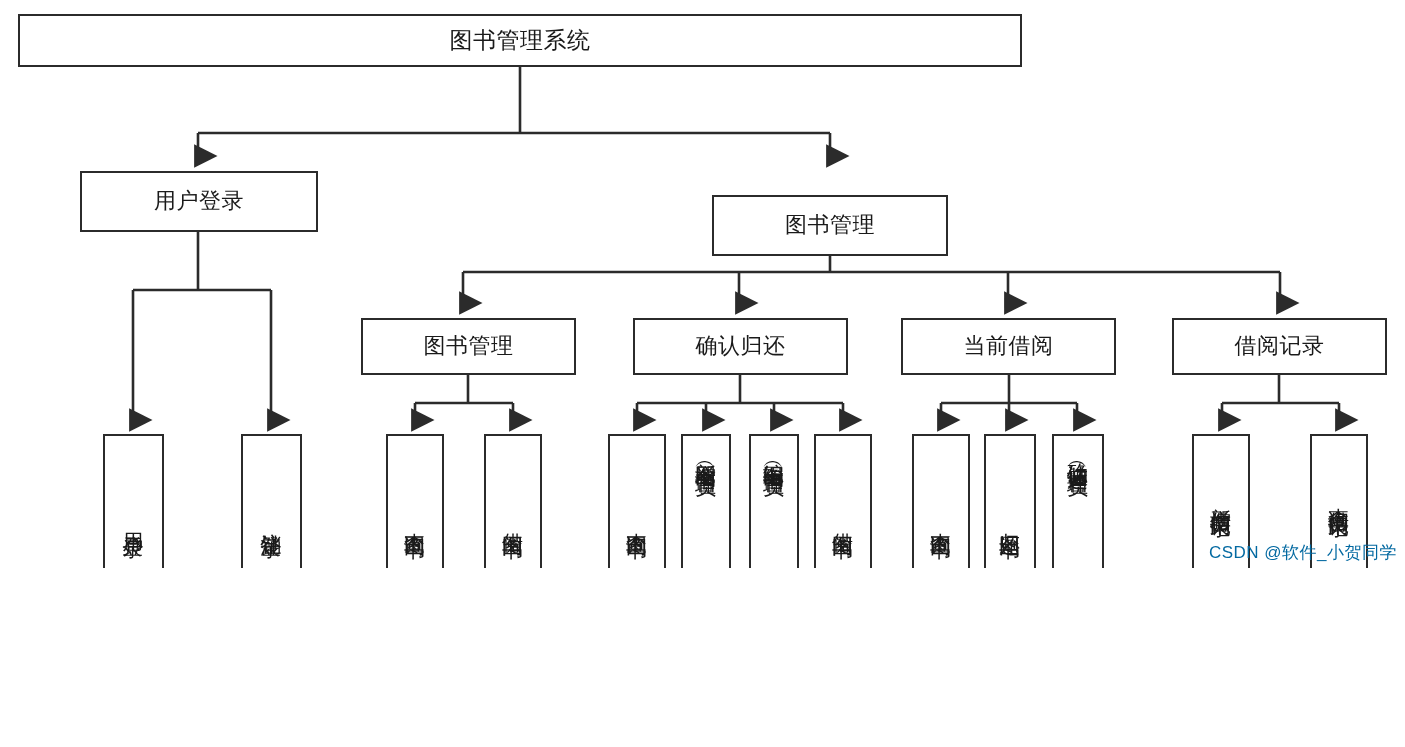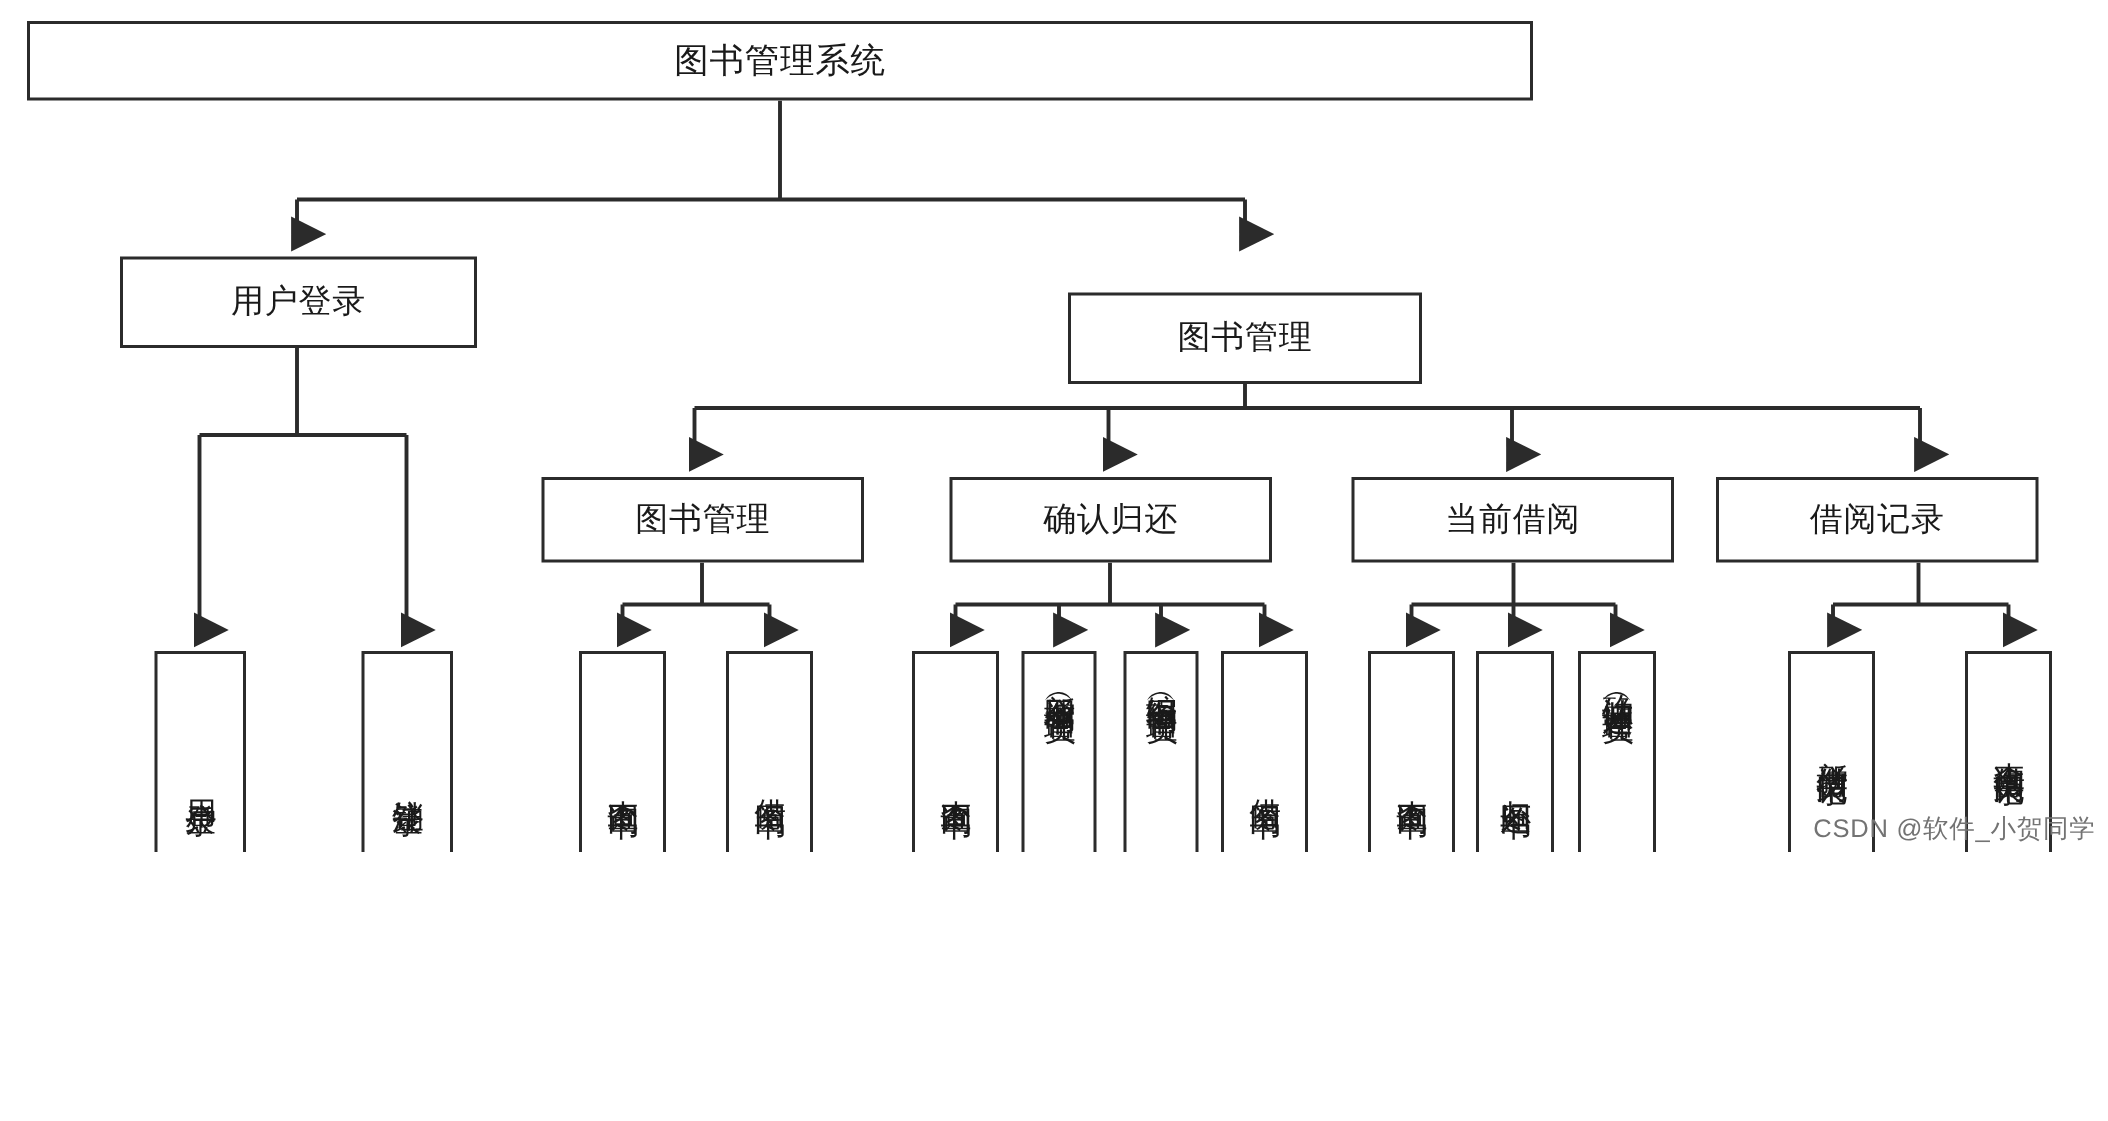--- a/index.html
+++ b/index.html
@@ -62,21 +62,21 @@
     white-space: nowrap;
   }
   .node.vert.short .label   { margin-top: 80px; }
   .node.vert.medium .label  { margin-top: 55px; }
   .node.vert.long .label    { margin-top: 10px; }
   .watermark {
     position: absolute;
     right: 8px;
     bottom: 4px;
     font-size: 17px;
-    color: #737373;
+    color: #0369a1;
     letter-spacing: 0.5px;
     white-space: nowrap;
   }
 </style>
 </head>
 <body>
 
 <div id="canvas">
 
   <svg class="connectors" viewBox="0 0 1405 747" xmlns="http://www.w3.org/2000/svg">
@@ -142,21 +142,21 @@
 
   <div class="node horiz" style="left:361px; top:318px; width:215px; height:57px;">
     <span class="label">图书管理</span>
   </div>
   <div class="node horiz" style="left:633px; top:318px; width:215px; height:57px;">
     <span class="label">确认归还</span>
   </div>
   <div class="node horiz" style="left:901px; top:318px; width:215px; height:57px;">
     <span class="label">当前借阅</span>
   </div>
-  <div class="node horiz" style="left:1144px; top:318px; width:215px; height:57px;">
+  <div class="node horiz" style="left:1172px; top:318px; width:215px; height:57px;">
     <span class="label">借阅记录</span>
   </div>
 
   <div class="node vert short" style="left:103px; top:434px; width:61px; height:299px;">
     <span class="label">用户登录</span>
   </div>
   <div class="node vert short" style="left:241px; top:434px; width:61px; height:299px;">
     <span class="label">注销登录</span>
   </div>
 

